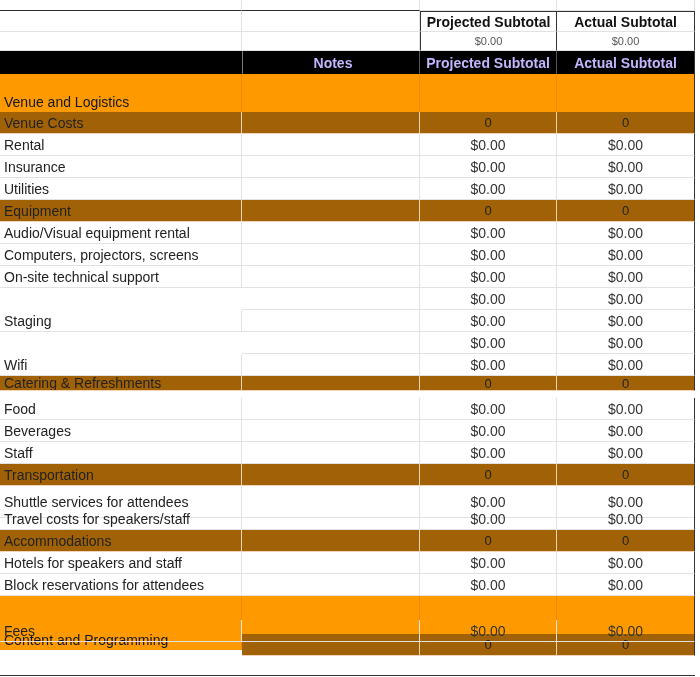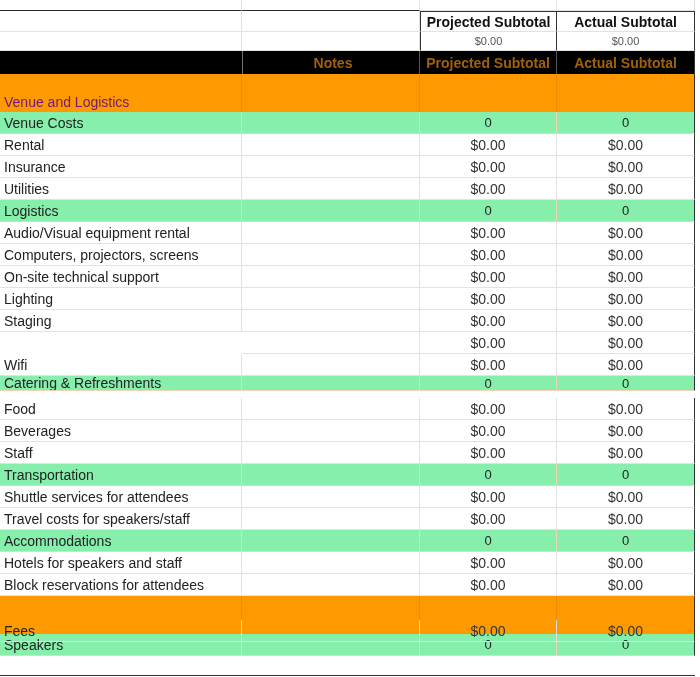--- a/index.html
+++ b/index.html
@@ -19,36 +19,36 @@
   
   .top-empty .cA, .top-empty .cB { border-bottom: 1px solid #2b2b2b; }
   .sub-label .cC, .sub-label .cD { font-weight: bold; font-size: 14px; color: #111; }
   .sub-label .cC { border-left: 1px solid #333; border-top: 1px solid #333; border-right: 1px solid #333; border-bottom: 1px solid #e2e2e2; }
   .sub-label .cD { border-top: 1px solid #333; border-right: 1px solid #333; border-bottom: 1px solid #e2e2e2; }
   .sub-val .cC, .sub-val .cD { font-size: 11px; color: #555; }
   .sub-val .cC { border-left: 1px solid #333; border-right: 1px solid #333; }
   .sub-val .cD { border-right: 1px solid #333; }
 
   
-  .hdr .cA, .hdr .cB, .hdr .cC, .hdr .cD { background: #000000; color: #a16207; font-weight: bold; border-bottom: none; }
+  .hdr .cA, .hdr .cB, .hdr .cC, .hdr .cD { background: #000000; color: #c4b5fd; font-weight: bold; border-bottom: none; }
   .hdr .cA { border-right: none; }
   .hdr .cB { border-right: 1px solid #555; border-left: 1px solid #777; justify-content: center; }
   .hdr .cC { border-right: 1px solid #555; }
   .hdr .cD { border-right: 1px solid #333; }
   .hdr .cB span { position: relative; left: 2px; }
 
   
   .section .cA, .section .cB, .section .cC, .section .cD {
     background: #ff9900; align-items: flex-end; padding-bottom: 3px; border-bottom: none;
     border-right: 1px solid #f08a00; }
-  .section .cA { color: #701a75; }
+  .section .cA { color: #0f172a; }
   .section .cD { border-right: 1px solid #333; }
 
   
-  .subcat .cA, .subcat .cB, .subcat .cC, .subcat .cD { background: #86efac; border-bottom: 1px solid #f1d4b3; border-right: 1px solid #f1d4b3; }
+  .subcat .cA, .subcat .cB, .subcat .cC, .subcat .cD { background: #a16207; border-bottom: 1px solid #f1d4b3; border-right: 1px solid #f1d4b3; }
   .subcat .cD { border-right: 1px solid #333; }
   .subcat .cC, .subcat .cD { font-size: 13px; }
 
   
   .item .cD { border-right: 1px solid #333; }
   .item .cC, .item .cD { font-size: 14px; color: #333; }
 
   .bottom-line { position: absolute; left: 0; top: 675px; width: 695px; height: 1px; background: #333; }
 </style>
 </head>
@@ -111,21 +111,21 @@
         <div class="cell cC">$0.00</div>
         <div class="cell cD">$0.00</div>
       </div>
       <div class="row item" style="top: 178px; height: 22px; text-decoration: underline;">
         <div class="cell cA">Utilities</div>
         <div class="cell cB"></div>
         <div class="cell cC">$0.00</div>
         <div class="cell cD">$0.00</div>
       </div>
       <div class="row subcat" style="top: 200px; height: 22px;">
-        <div class="cell cA">Logistics</div>
+        <div class="cell cA">Equipment</div>
         <div class="cell cB"></div>
         <div class="cell cC">0</div>
         <div class="cell cD">0</div>
       </div>
       <div class="row item" style="top: 222px; height: 22px; text-align: center;">
         <div class="cell cA">Audio/Visual equipment rental</div>
         <div class="cell cB"></div>
         <div class="cell cC">$0.00</div>
         <div class="cell cD">$0.00</div>
       </div>
@@ -135,21 +135,20 @@
         <div class="cell cC">$0.00</div>
         <div class="cell cD">$0.00</div>
       </div>
       <div class="row item" style="top: 266px; height: 22px;">
         <div class="cell cA">On-site technical support</div>
         <div class="cell cB"></div>
         <div class="cell cC">$0.00</div>
         <div class="cell cD">$0.00</div>
       </div>
       <div class="row item" style="top: 288px; height: 22px;">
-        <div class="cell cA">Lighting</div>
         <div class="cell cB"></div>
         <div class="cell cC">$0.00</div>
         <div class="cell cD">$0.00</div>
       </div>
       <div class="row item" style="top: 310px; height: 22px;">
         <div class="cell cA">Staging</div>
         <div class="cell cB"></div>
         <div class="cell cC">$0.00</div>
         <div class="cell cD">$0.00</div>
       </div>
@@ -187,21 +186,21 @@
         <div class="cell cB"></div>
         <div class="cell cC">$0.00</div>
         <div class="cell cD">$0.00</div>
       </div>
       <div class="row subcat" style="top: 464px; height: 22px;">
         <div class="cell cA">Transportation</div>
         <div class="cell cB"></div>
         <div class="cell cC">0</div>
         <div class="cell cD">0</div>
       </div>
-      <div class="row item" style="top: 486px; height: 22px;">
+      <div class="row item" style="top: 486px; height: 32px;">
         <div class="cell cA">Shuttle services for attendees</div>
         <div class="cell cB"></div>
         <div class="cell cC">$0.00</div>
         <div class="cell cD">$0.00</div>
       </div>
       <div class="row item" style="top: 508px; height: 22px;">
         <div class="cell cA">Travel costs for speakers/staff</div>
         <div class="cell cB"></div>
         <div class="cell cC">$0.00</div>
         <div class="cell cD">$0.00</div>
@@ -224,21 +223,20 @@
         <div class="cell cC">$0.00</div>
         <div class="cell cD">$0.00</div>
       </div>
       <div class="row section" style="top: 596px; height: 54px;">
         <div class="cell cA">Content and Programming</div>
         <div class="cell cB"></div>
         <div class="cell cC"></div>
         <div class="cell cD"></div>
       </div>
       <div class="row subcat" style="top: 634px; height: 22px;">
-        <div class="cell cA">Speakers</div>
         <div class="cell cB"></div>
         <div class="cell cC">0</div>
         <div class="cell cD">0</div>
       </div>
       <div class="row item" style="top: 620px; height: 22px;">
         <div class="cell cA">Fees</div>
         <div class="cell cB"></div>
         <div class="cell cC">$0.00</div>
         <div class="cell cD">$0.00</div>
       </div>

